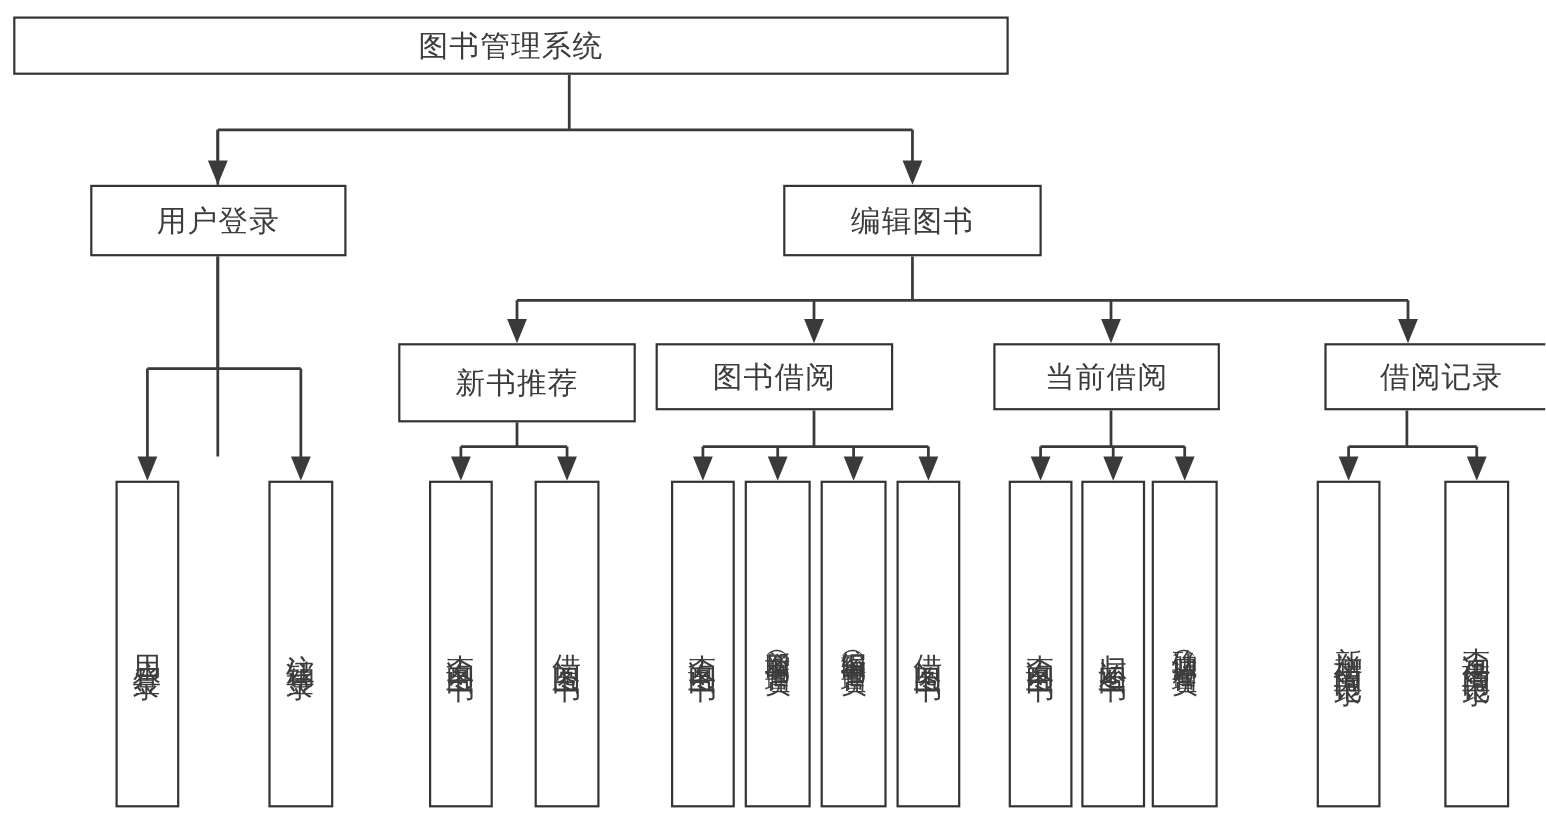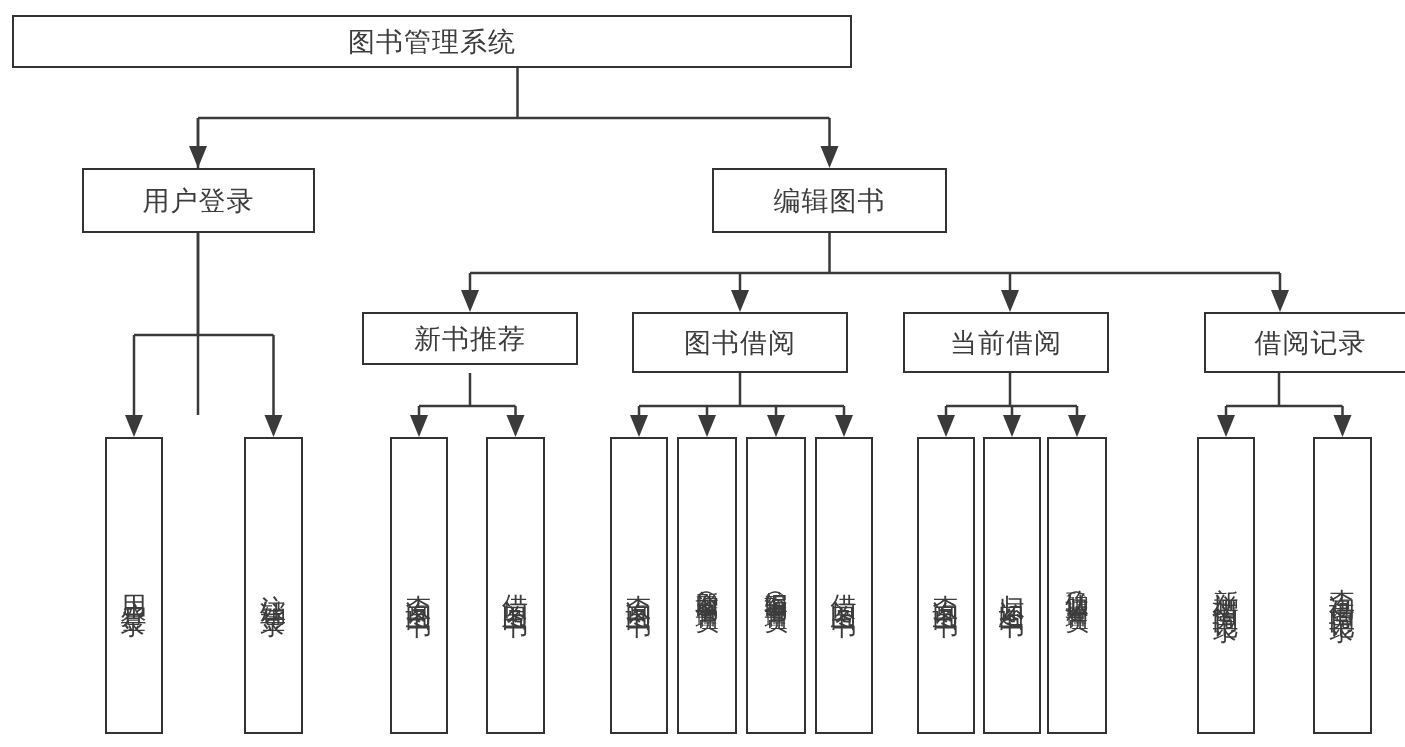--- a/index.html
+++ b/index.html
@@ -114,27 +114,27 @@
       <polygon class="arrowhead" points="1077,437 1068,415 1086,415"></polygon>
     </g>
 
     <g>
       <path class="connector" d="M1279 373 V406 M1226 406 H1342.5 M1226 406 V416 M1342.5 406 V416"></path>
       <polygon class="arrowhead" points="1226,437 1217,415 1235,415"></polygon>
       <polygon class="arrowhead" points="1342.5,437 1333.5,415 1351.5,415"></polygon>
     </g>
   </svg>
 
-  <div class="box box-h" style="left:12px; top:15px; width:840px; height:53px;">图书管理系统</div>
+  <div class="box box-h" style="left:12px; top:15px; width:905px; height:53px;">图书管理系统</div>
 
   <div class="box box-h" style="left:82px; top:168px; width:233px; height:65px;">用户登录</div>
   <div class="box box-h" style="left:712px; top:168px; width:235px; height:65px;">编辑图书</div>
 
-  <div class="box box-h" style="left:362px; top:312px; width:216px; height:53px;font-family:Liberation Mono, monospace;">新书推荐</div>
-  <div class="box box-h" style="left:632px; top:312px; width:216px; height:61px;">图书借阅</div>
+  <div class="box box-h" style="left:362px; top:312px; width:216px; height:72px;font-family:Liberation Mono, monospace;">新书推荐</div>
+  <div class="box box-h" style="left:596px; top:312px; width:216px; height:61px;">图书借阅</div>
   <div class="box box-h" style="left:903px; top:312px; width:206px; height:61px;">当前借阅</div>
   <div class="box box-h" style="left:1172px; top:312px; width:213px; height:61px;margin-left:32px;">借阅记录</div>
 
   <div class="box box-v" style="left:105px; top:437px; width:58px; height:297px;">用户登录</div>
   <div class="box box-v" style="left:244px; top:437px; width:59px; height:297px;">注销登录</div>
 
   <div class="box box-v" style="left:390px; top:437px; width:58px; height:297px;">查询图书</div>
   <div class="box box-v" style="left:486px; top:437px; width:59px; height:297px;">借阅图书</div>
 
   <div class="box box-v" style="left:610px; top:437px; width:58px; height:297px;">查询图书</div>

